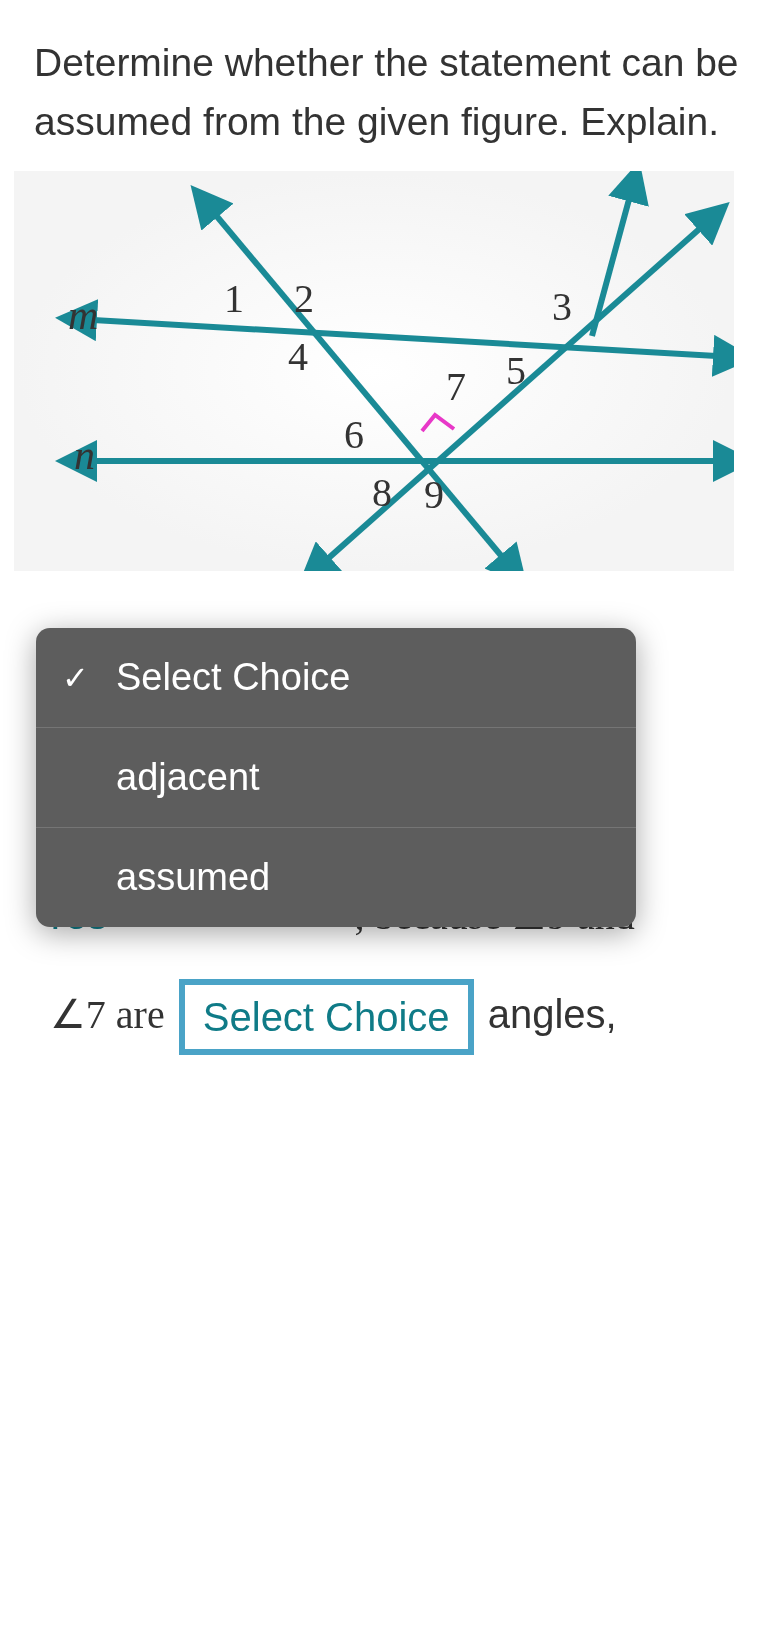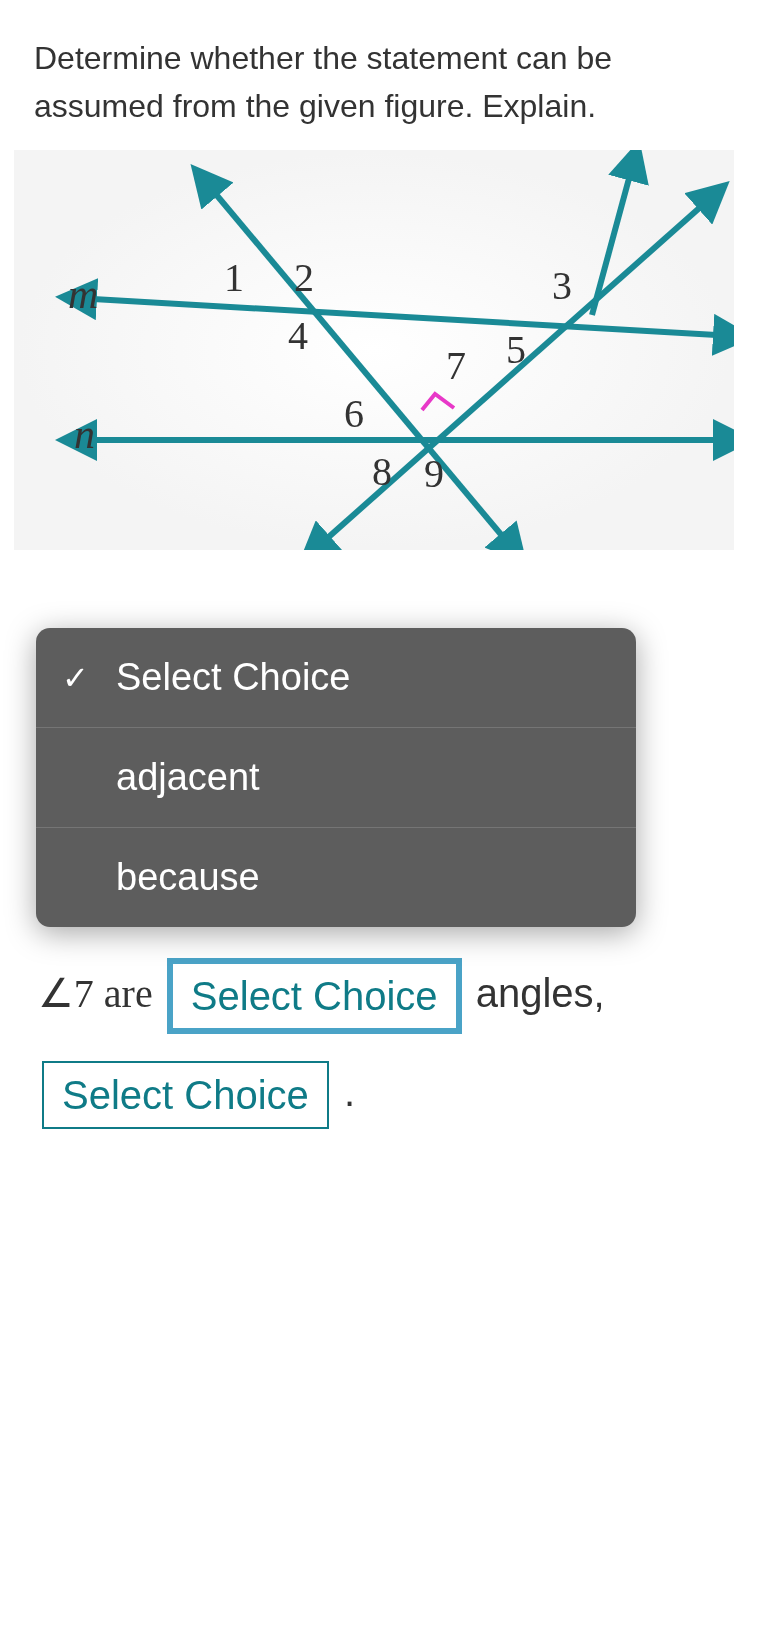--- a/index.html
+++ b/index.html
@@ -5,21 +5,21 @@
   * { box-sizing: border-box; margin: 0; padding: 0; }
   html, body { width: 776px; height: 1638px; }
   body {
     font-family: -apple-system, BlinkMacSystemFont, "Segoe UI", Helvetica, Arial, sans-serif;
     background: #ffffff;
     color: #333;
     padding: 34px 34px 20px 34px;
     position: relative;
   }
   .prompt {
-    font-size: 32px;
+    font-size: 39px;
     line-height: 1.5;
     color: #333;
     margin-bottom: 20px;
   }
   .figure-wrap {
     width: 720px;
     height: 400px;
     position: relative;
     background: radial-gradient(ellipse at center, #ffffff 0%, #f4f4f4 70%);
     margin: 0 -20px 0 -20px;
@@ -97,21 +97,21 @@
     vertical-align: middle;
     margin: 0 4px;
     background: #fff;
   }
   .select-box.active {
     border: 5px solid #4aa3c7;
     box-shadow: 0 0 0 1px #4aa3c7;
   }
   .line-row {
     display: block;
-    margin: 10px 4px;
+    margin: 10px 16px;
   }
 </style>
 </head>
 <body>
 
 <div class="prompt">Determine whether the statement can be assumed from the given figure. Explain.</div>
 
 <div class="figure-wrap">
   <svg width="720" height="400" viewBox="0 0 720 400">
     <defs>
@@ -148,21 +148,21 @@
 
 <div class="dropdown">
   <div class="dropdown-item">
     <span class="dropdown-check">✓</span>
     <span>Select Choice</span>
   </div>
   <div class="dropdown-item">
     <span>adjacent</span>
   </div>
   <div class="dropdown-item">
-    <span>because</span>
+    <span>assumed</span>
   </div>
 </div>
 
 <div class="answer-area">
   <span class="hidden-yes">Yes</span>
 
   <span class="line-row">
     <span style="visibility:hidden;">XXXXXXXXXXX</span>
     <span class="fill-text math">, because ∠9 and</span>
   </span>
@@ -170,17 +170,13 @@
   <span class="line-row">
     <span class="fill-text math">∠7 are</span>
     <span class="select-box active">Select Choice</span>
     <span class="fill-text">angles,</span>
   </span>
 
 
 
 
 
-  <span class="line-row">
-    <span class="select-box">Select Choice</span>
-    <span class="fill-text">.</span>
-  </span>
 </div>
 
 </body></html>

